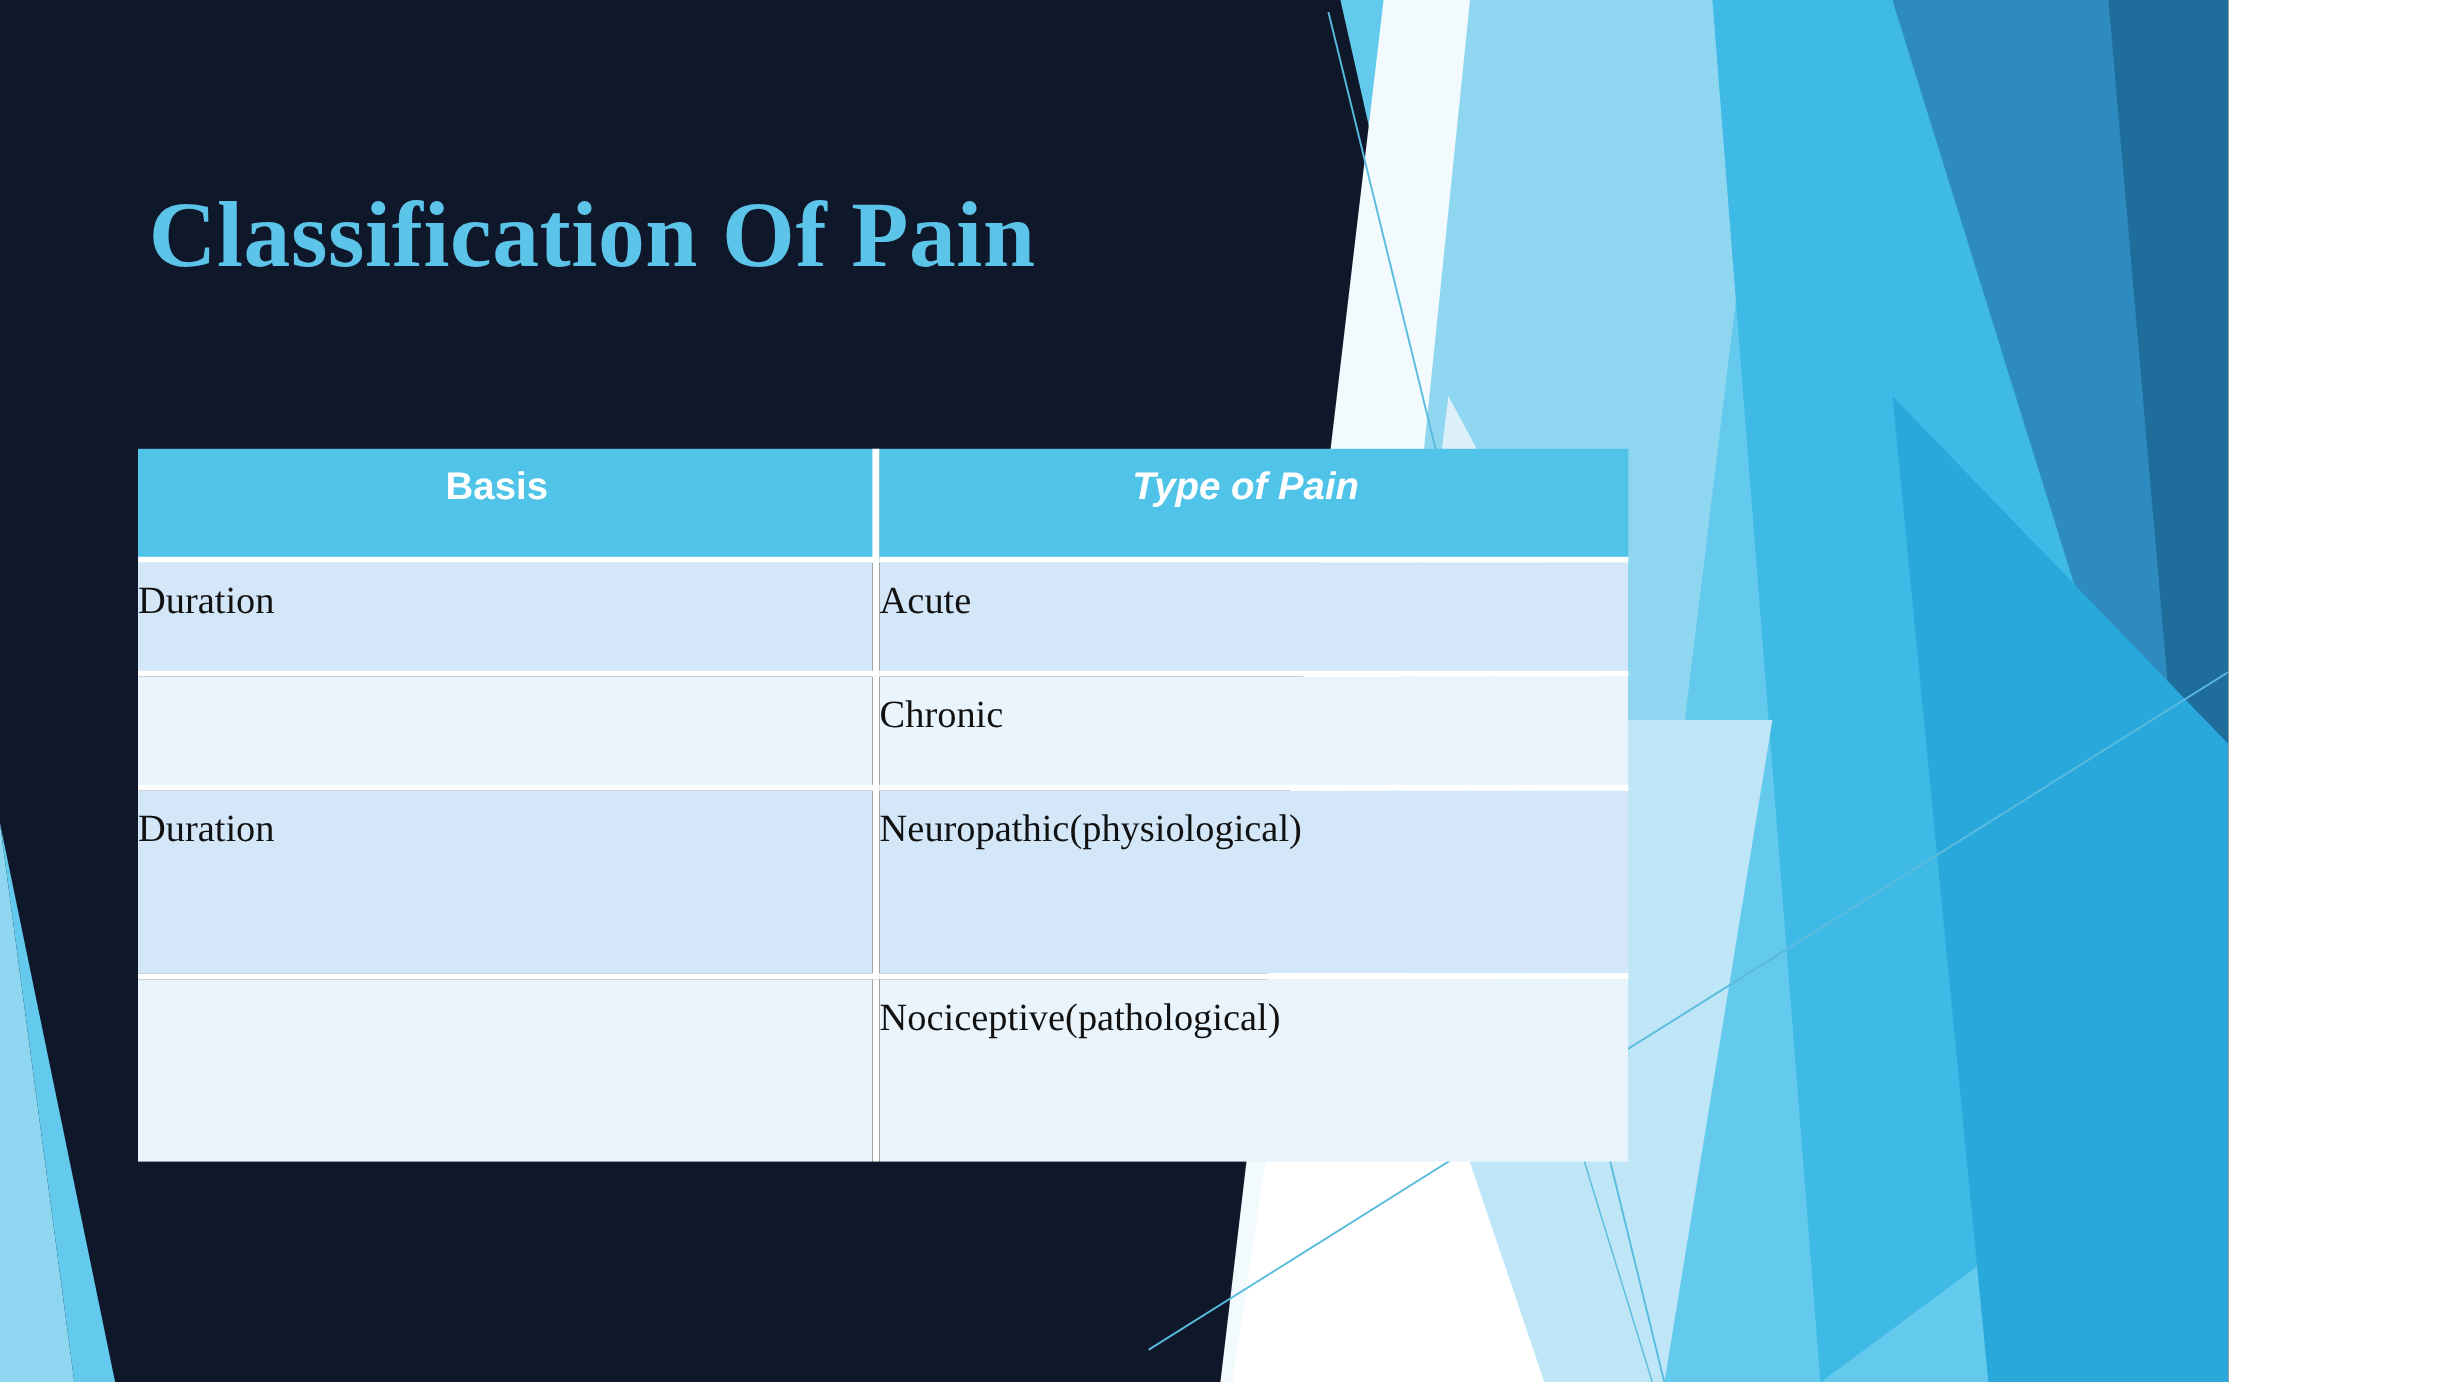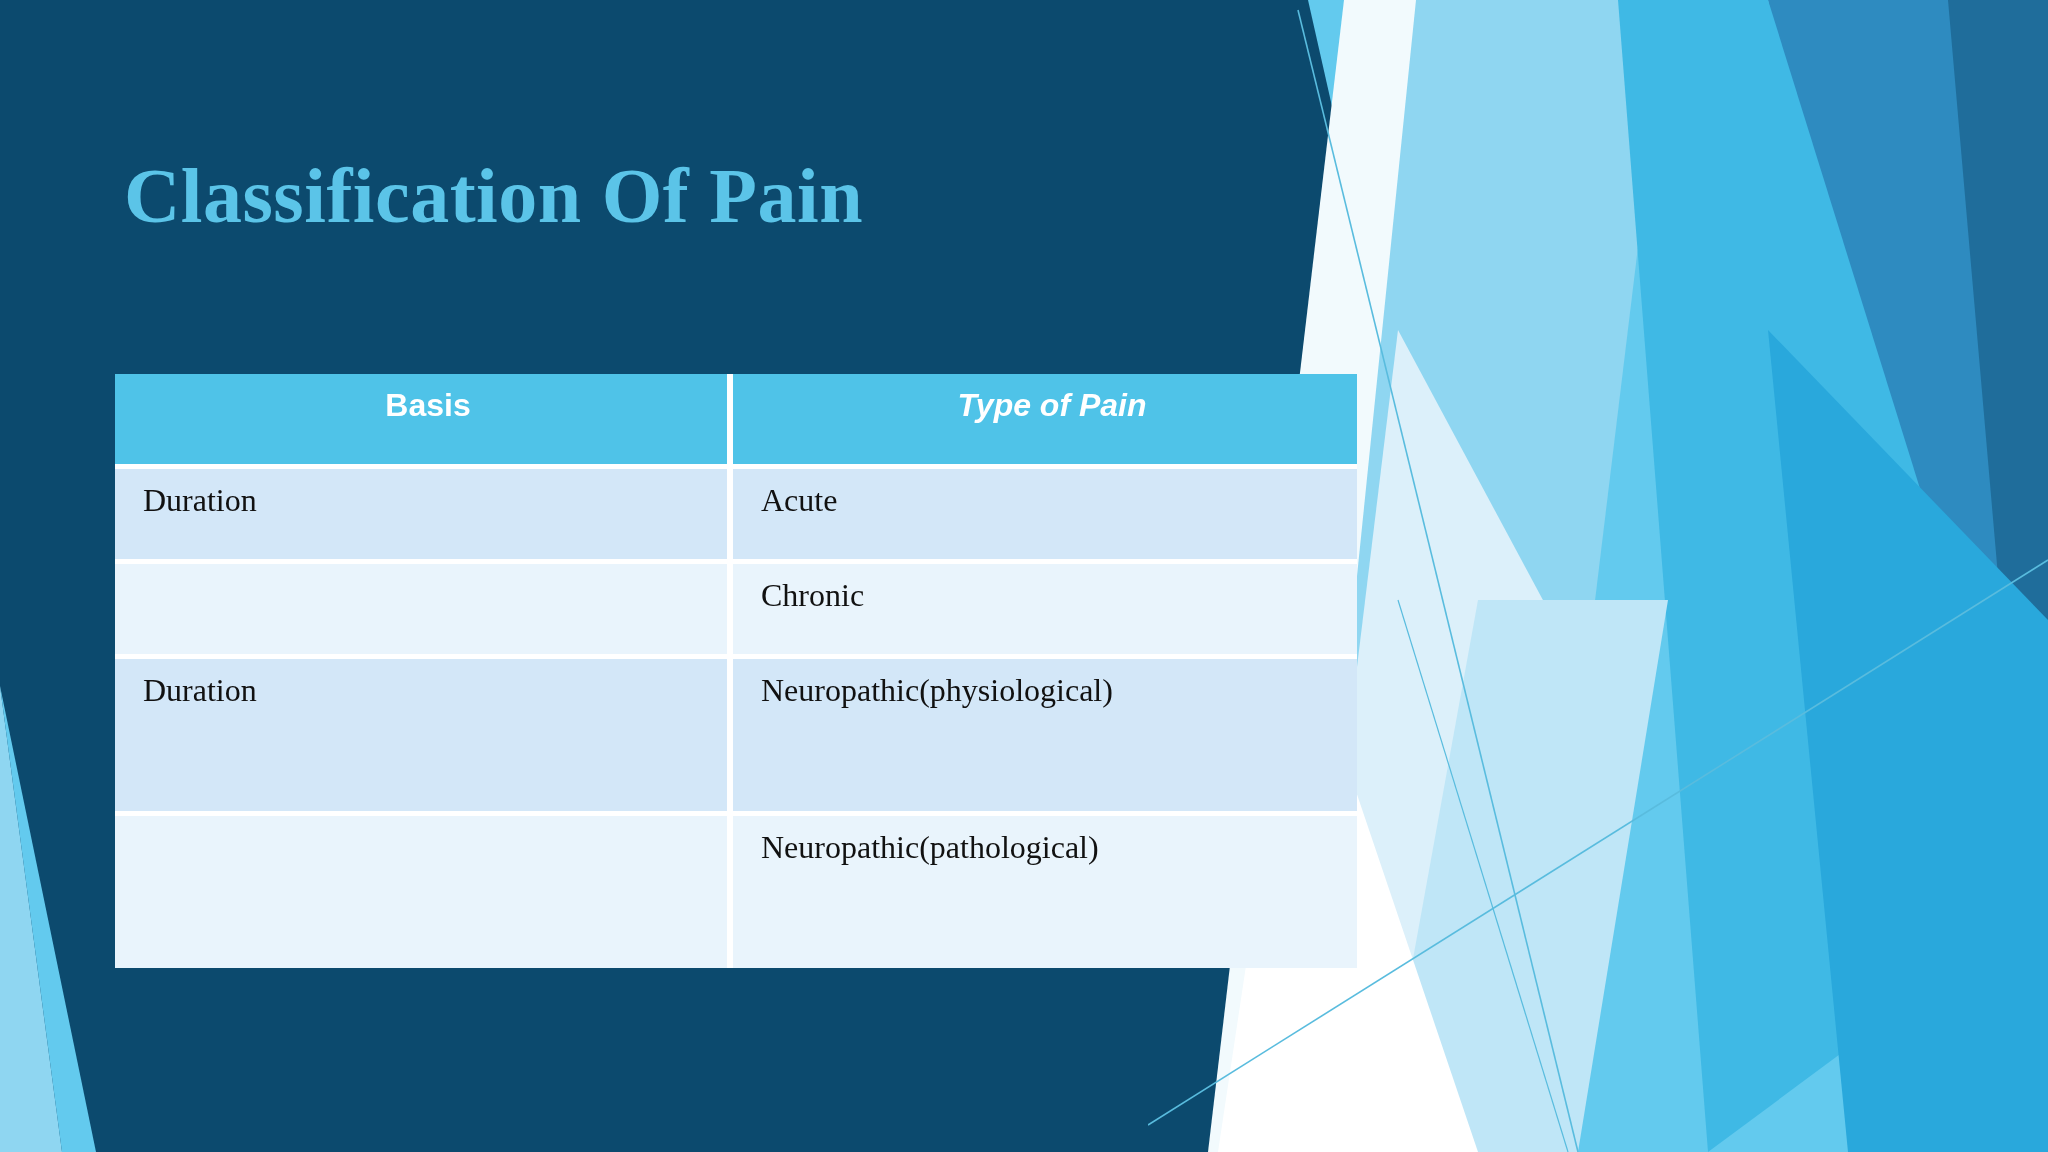--- a/index.html
+++ b/index.html
@@ -3,23 +3,23 @@
 <meta charset="utf-8">
 <title>Classification Of Pain</title>
 <style>
   html, body {
     margin: 0;
     padding: 0;
     background: #ffffff;
   }
   #slide {
     position: relative;
-    width: 2048px;
+    width: 1857px;
     height: 1152px;
-    background: #0c4a6e;
+    background: #0f172a;
     overflow: hidden;
     font-family: "Liberation Sans", "DejaVu Sans", sans-serif;
   }
 
   
   #deco-right, #deco-left {
     position: absolute;
     top: 0;
     height: 100%;
     pointer-events: none;
@@ -49,21 +49,21 @@
     top: 374px;
     width: 1242px;
     border-collapse: separate;
     border-spacing: 0;
     table-layout: fixed;
   }
   #pain-table col.c-basis { width: 618px; }
   #pain-table col.c-type  { width: 624px; }
 
   #pain-table th, #pain-table td {
-    padding: 12px 14px 12px 28px;
+    padding: 12px 14px 12px 0;
     vertical-align: top;
     font-size: 32px;
     line-height: 1.22;
     color: #111111;
     border: 0;
     background-clip: padding-box;
   }
   #pain-table th {
     background: #4FC3E8;
     color: #ffffff;
@@ -146,18 +146,18 @@
       <tr class="band-b">
         <td class="h-short cell-empty"></td>
         <td class="h-short">Chronic</td>
       </tr>
       <tr class="band-a">
         <td class="h-tall">Duration</td>
         <td class="h-tall">Neuropathic(physiological)</td>
       </tr>
       <tr class="band-b">
         <td class="h-tall cell-empty"></td>
-        <td class="h-tall">Neuropathic(pathological)</td>
+        <td class="h-tall">Nociceptive(pathological)</td>
       </tr>
     </tbody>
   </table>
 
 </div>
 
 </body></html>

